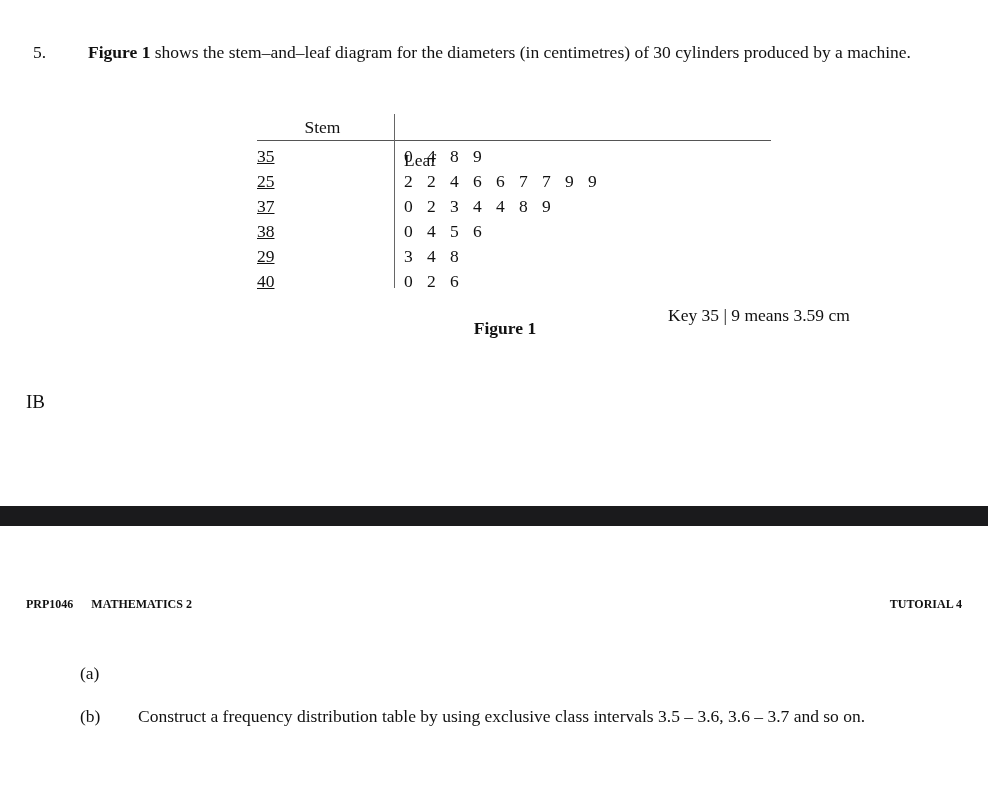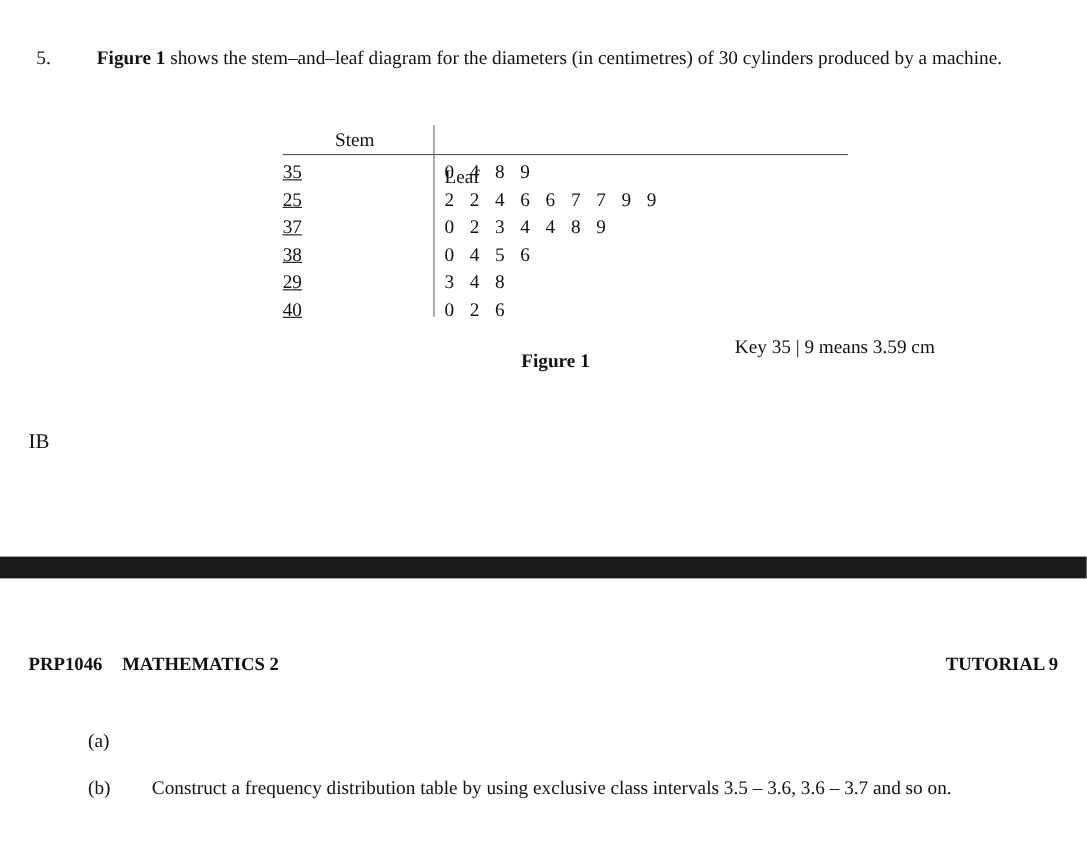--- a/index.html
+++ b/index.html
@@ -168,21 +168,21 @@
   }
 
   .doc-header {
     position: absolute;
     left: 26px;
     top: 66px;
     width: 936px;
     display: flex;
     justify-content: space-between;
     align-items: baseline;
-    font-size: 17px;
+    font-size: 12px;
     font-weight: bold;
     line-height: 24px;
   }
   .doc-header .left-group {
     display: flex;
     gap: 18px;
   }
 
   .parts {
     position: absolute;
@@ -267,21 +267,21 @@
 
 <div class="page-gap"></div>
 
 <div class="page-bottom">
 
   <div class="doc-header">
     <div class="left-group">
       <span>PRP1046</span>
       <span>MATHEMATICS 2</span>
     </div>
-    <div>TUTORIAL 9</div>
+    <div>TUTORIAL 4</div>
   </div>
 
   <div class="parts">
     <div class="part">
       <div class="part-label">(a)</div>
     </div>
     <div class="part">
       <div class="part-label">(b)</div>
       <div class="part-text">Construct a frequency distribution table by using exclusive class intervals 3.5 – 3.6, 3.6 – 3.7 and so on.</div>
     </div>

